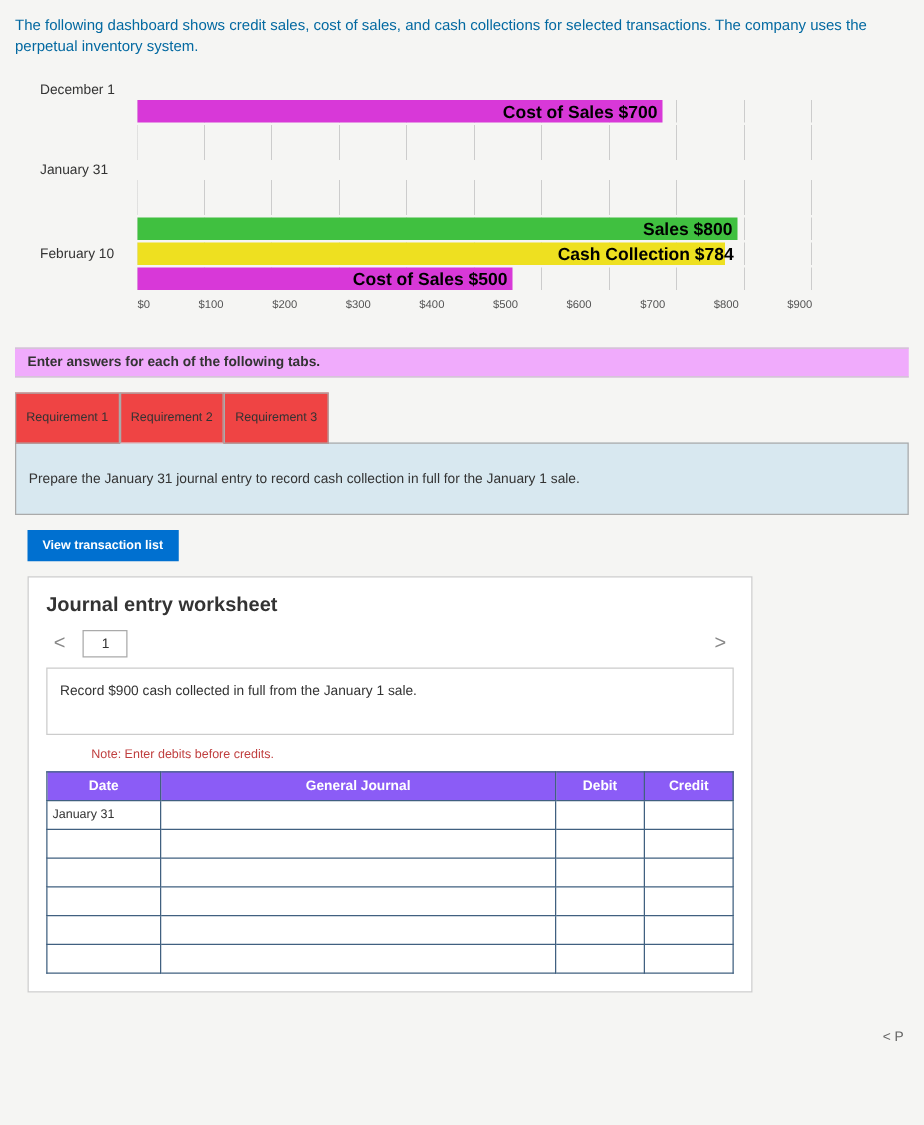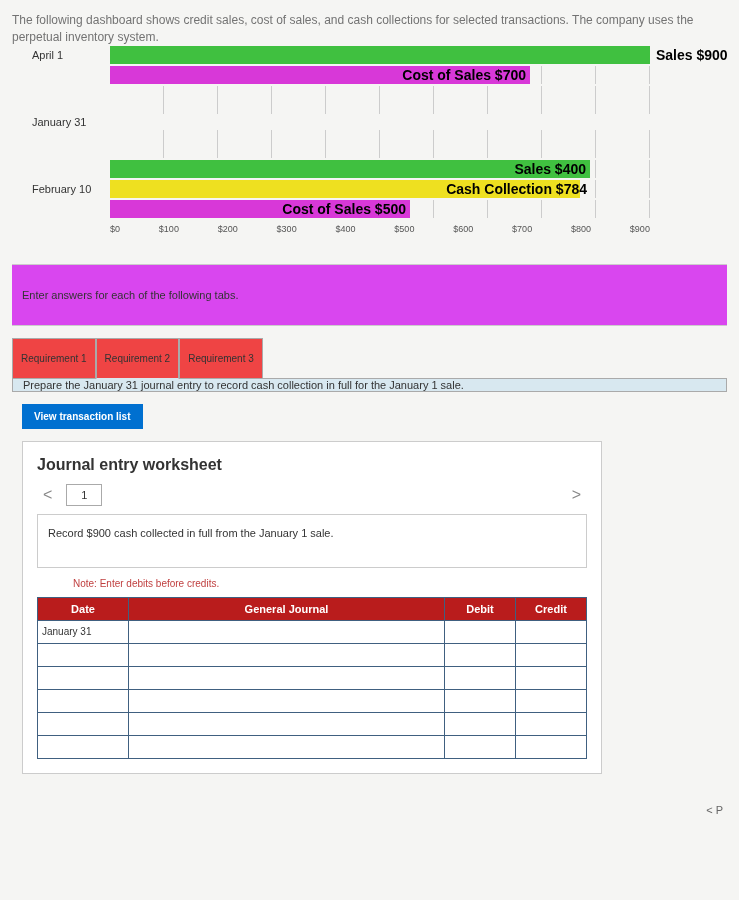--- a/index.html
+++ b/index.html
@@ -6,21 +6,22 @@
   margin: 0;
   padding: 12px;
   font-family: -apple-system, BlinkMacSystemFont, "Segoe UI", Arial, sans-serif;
   background: #f5f5f3;
   color: #333;
   width: 739px;
   box-sizing: border-box;
 }
 .intro {
   font-size: 12px;
-  color: #737373;
+  color: #0369a1;
+  margin-bottom: 20px;
   line-height: 1.4;
 }
 .chart-wrap {
   margin-left: 20px;
   margin-bottom: 30px;
 }
 .chart-row {
   display: flex;
   align-items: center;
   margin-bottom: 2px;
@@ -61,24 +62,24 @@
 }
 .axis-plot {
   width: 540px;
   display: flex;
   justify-content: space-between;
   font-size: 9px;
   color: #555;
   margin-top: 4px;
 }
 .section-bar {
-  background: #d946ef;
-  padding: 24px 10px;
-  font-size: 11px;
-  font-weight: normal;
+  background: #f0abfc;
+  padding: 5px 10px;
+  font-size: 11px;
+  font-weight: bold;
   border-top: 1px solid #ccc;
   border-bottom: 1px solid #ccc;
   margin-bottom: 12px;
 }
 .tabs {
   display: flex;
   gap: 0;
   margin-bottom: 0;
 }
 .tab {
@@ -87,21 +88,21 @@
   font-size: 10px;
   background: #ef4444;
   cursor: pointer;
 }
 .tab.active {
   border-bottom-color: #d8e8f0;
 }
 .tab-instruction {
   background: #d8e8f0;
   border: 1px solid #aaa;
-  padding: 0 10px;
+  padding: 22px 10px;
   font-size: 11px;
   margin-top: -1px;
 }
 .view-btn {
   background: #0070d0;
   color: #fff;
   border: none;
   padding: 7px 12px;
   font-size: 10px;
   font-weight: bold;
@@ -154,21 +155,21 @@
   font-size: 10px;
   color: #c04040;
   margin-bottom: 8px;
   padding-left: 36px;
 }
 .je-table {
   border-collapse: collapse;
   width: 100%;
 }
 .je-table th {
-  background: #b91c1c;
+  background: #8b5cf6;
   color: #fff;
   font-size: 11px;
   padding: 5px;
   border: 1px solid #406080;
   font-weight: bold;
 }
 .je-table td {
   border: 1px solid #406080;
   height: 18px;
   font-size: 10px;
@@ -187,25 +188,21 @@
 </style>
 </head>
 <body>
 
 
 
 <div class="intro">The following dashboard shows credit sales, cost of sales, and cash collections for selected transactions. The company uses the perpetual inventory system.</div>
 
 <div class="chart-wrap" id="chart">
     <div class="chart-row">
-      <div class="chart-cat">April 1</div>
-      <div class="chart-plot">
-        <div class="bar green" style="width: 540px;"></div>
-        <div class="bar-label" style="left: 546px; color: rgb(0, 0, 0);">Sales $900</div>
-      </div>
+      <div class="chart-cat">December 1</div>
     </div>
     <div class="chart-row">
       <div class="chart-cat"></div>
       <div class="chart-plot">
         <div class="bar magenta" style="width: 420px;"></div>
         <div class="bar-label" style="right: 124px; color: rgb(0, 0, 0);">Cost of Sales $700</div>
       </div>
     </div>
     <div class="chart-row">
       <div class="chart-cat"></div>
@@ -215,21 +212,21 @@
       <div class="chart-cat">January 31</div>
     </div>
     <div class="chart-row">
       <div class="chart-cat"></div>
       <div class="chart-plot" style="height: 28px;"></div>
     </div>
     <div class="chart-row">
       <div class="chart-cat"></div>
       <div class="chart-plot">
         <div class="bar green" style="width: 480px;"></div>
-        <div class="bar-label" style="right: 64px; color: rgb(0, 0, 0);">Sales $400</div>
+        <div class="bar-label" style="right: 64px; color: rgb(0, 0, 0);">Sales $800</div>
       </div>
     </div>
     <div class="chart-row">
       <div class="chart-cat">February 10</div>
       <div class="chart-plot">
         <div class="bar yellow" style="width: 470.4px;"></div>
         <div class="bar-label" style="right: 63px; color: rgb(0, 0, 0);">Cash Collection $784</div>
       </div>
     </div>
     <div class="chart-row">

